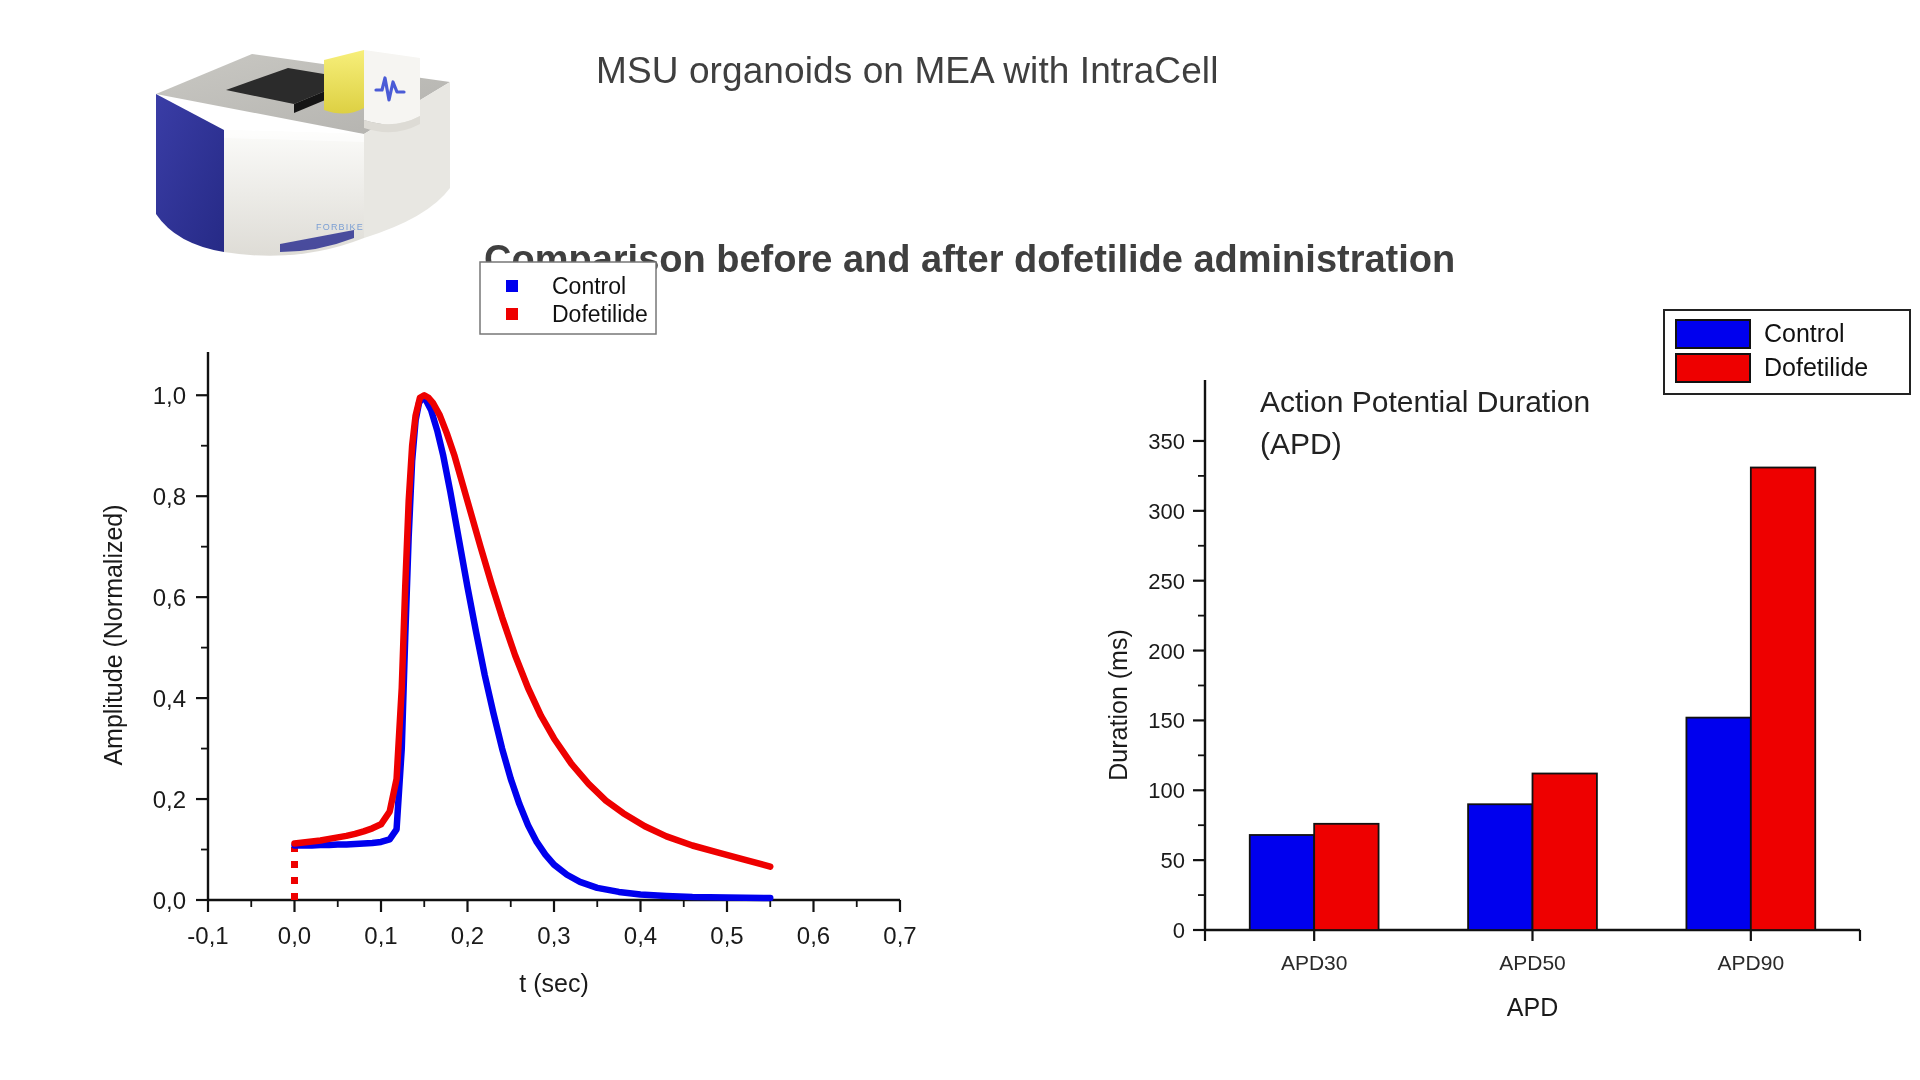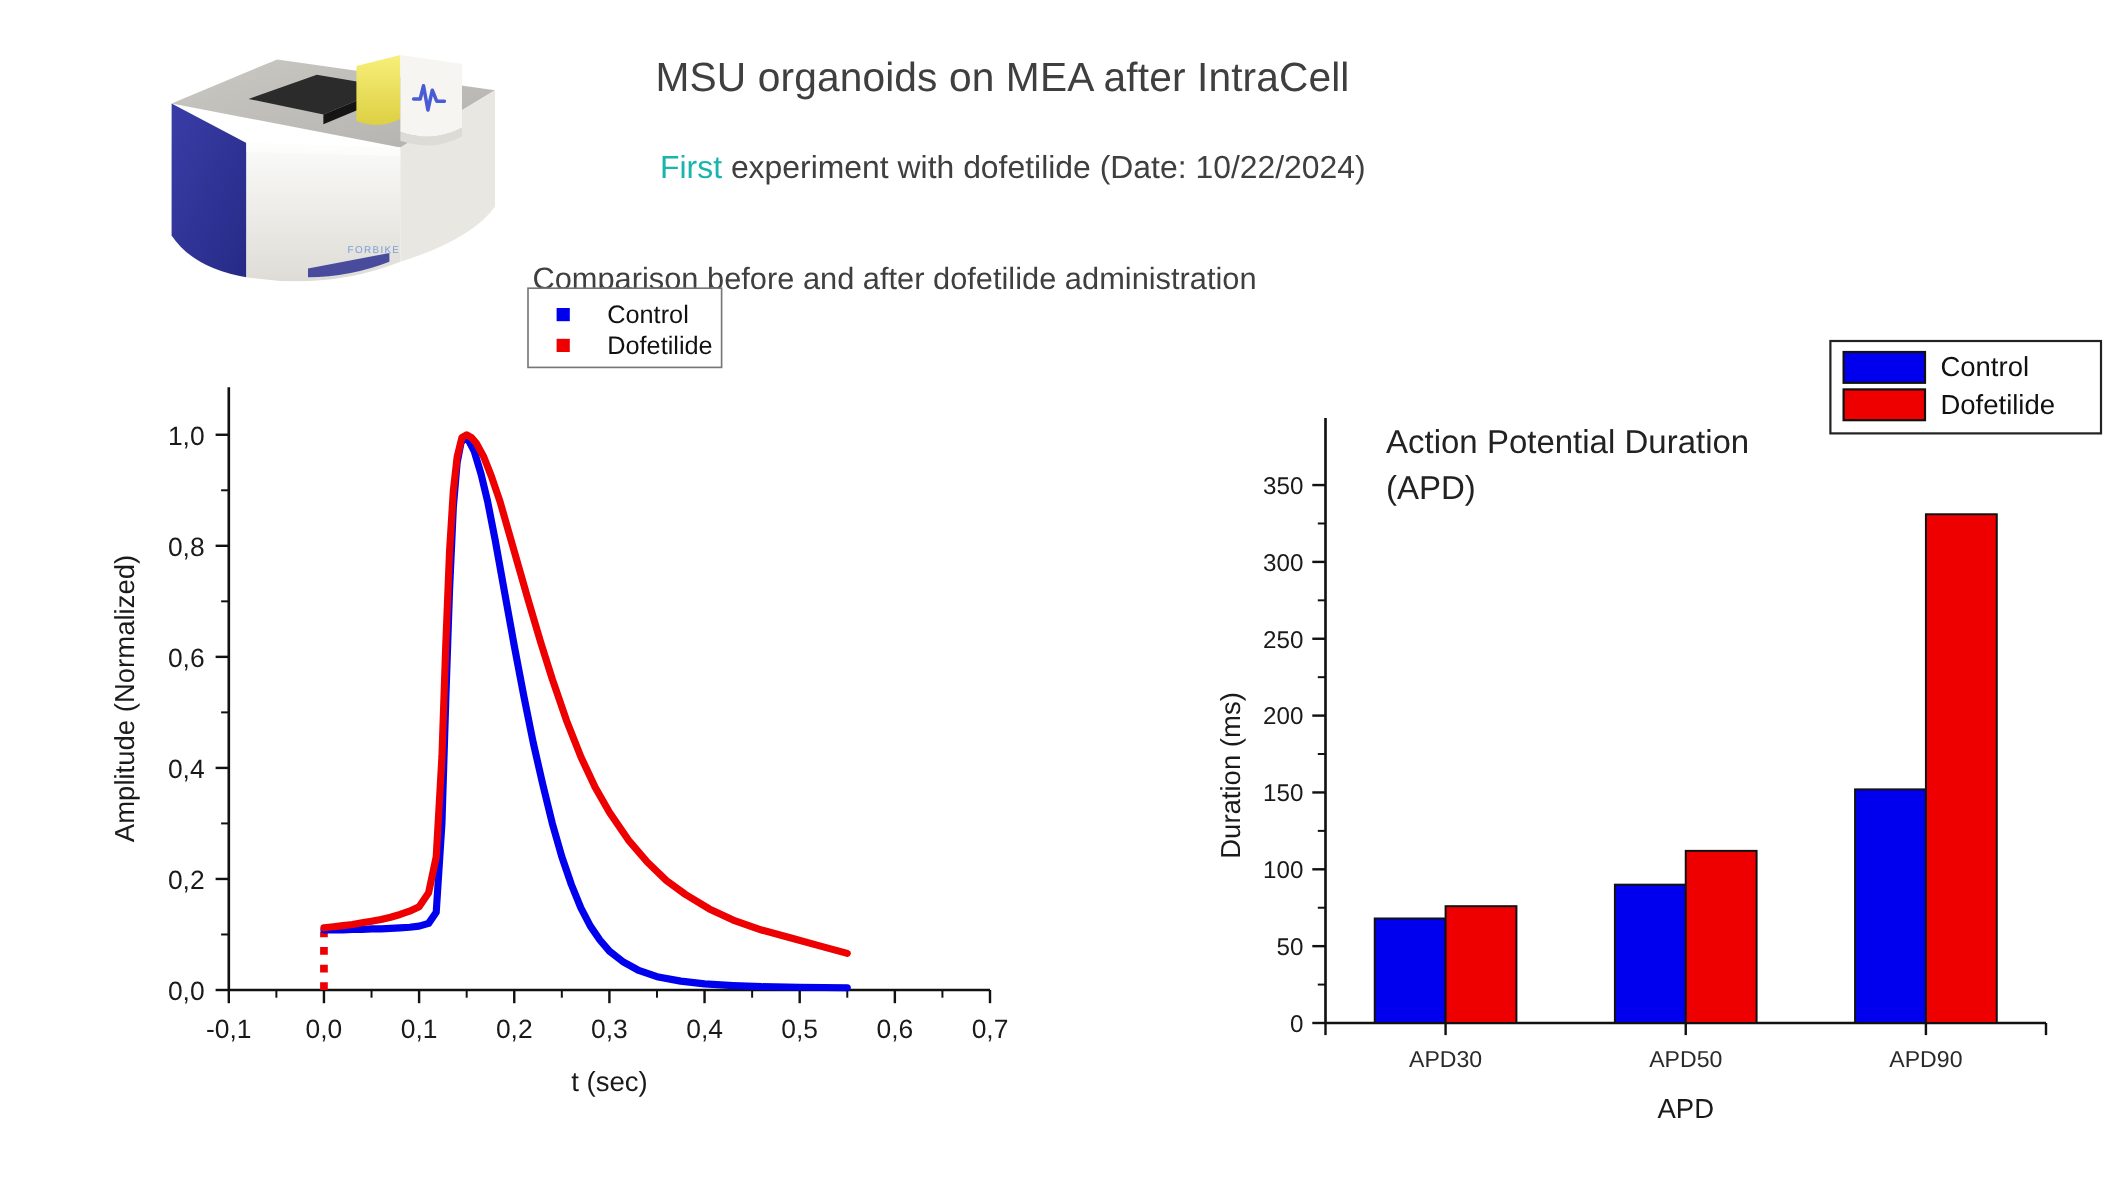--- a/index.html
+++ b/index.html
@@ -20,21 +20,21 @@
     font-size:37px;color:#3f3f3f;font-weight:400;
     letter-spacing:.1px;white-space:nowrap;
   }
   .subtitle{
     position:absolute;left:600px;top:137px;
     font-size:29px;color:#3f3f3f;font-weight:400;white-space:nowrap;
   }
   .subtitle .hl{color:#19b5ac;}
   .section-head{
     position:absolute;left:484px;top:238px;
-    font-size:28px;font-weight:400;color:#3f3f3f;white-space:nowrap;
+    font-size:38px;font-weight:700;color:#3f3f3f;white-space:nowrap;
   }
 
   
   .chart{position:absolute;}
   #chart-left{left:60px;top:310px;width:920px;height:740px;}
   #chart-right{left:1040px;top:360px;width:880px;height:700px;}
   .chart svg{display:block;overflow:visible;}
 
   .ax-label{font-size:25px;fill:#1a1a1a;font-family:"Liberation Sans",sans-serif;}
   .tick-label{font-size:24px;fill:#1a1a1a;font-family:"Liberation Sans",sans-serif;}
@@ -96,24 +96,21 @@
       <g>
         <path d="M248 52 L254 52 L257 40 L261 62 L265 44 L269 54 L276 54" fill="none" stroke="#4a5bd6" stroke-width="3.2" stroke-linecap="round" stroke-linejoin="round"></path>
       </g>
 
       <text x="188" y="192" font-family="Liberation Sans, sans-serif" font-size="9" fill="#7b9fd4" letter-spacing="1.2">FORBIKE</text>
 
       <path d="M152 206 L226 192 L226 200 Q190 214 152 214 Z" fill="#2e3192" opacity=".85"></path>
     </svg>
   </div>
 
-  <div class="title">MSU organoids on MEA after IntraCell</div>
-  <div class="subtitle">
-    <span class="hl">First</span><span> experiment with dofetilide (Date: 10/22/2024)</span>
-  </div>
+  <div class="title">MSU organoids on MEA with IntraCell</div>
   <div class="section-head">Comparison before and after dofetilide administration</div>
 
   <div class="chart" id="chart-left">
     <svg width="920" height="740" viewBox="0 0 920 740" id="svg-left">
         <path d="M148 42 L148 590" class="axis-line"></path>
         <path d="M148 590 L840 590" class="axis-line"></path>
         <line x1="136" y1="590" x2="148" y2="590" class="tick"></line>
         <text x="126" y="599" class="tick-label" text-anchor="end">0,0</text>
         <line x1="141" y1="539.5238095238095" x2="148" y2="539.5238095238095" class="tick-minor"></line>
         <line x1="136" y1="489.04761904761904" x2="148" y2="489.04761904761904" class="tick"></line>

